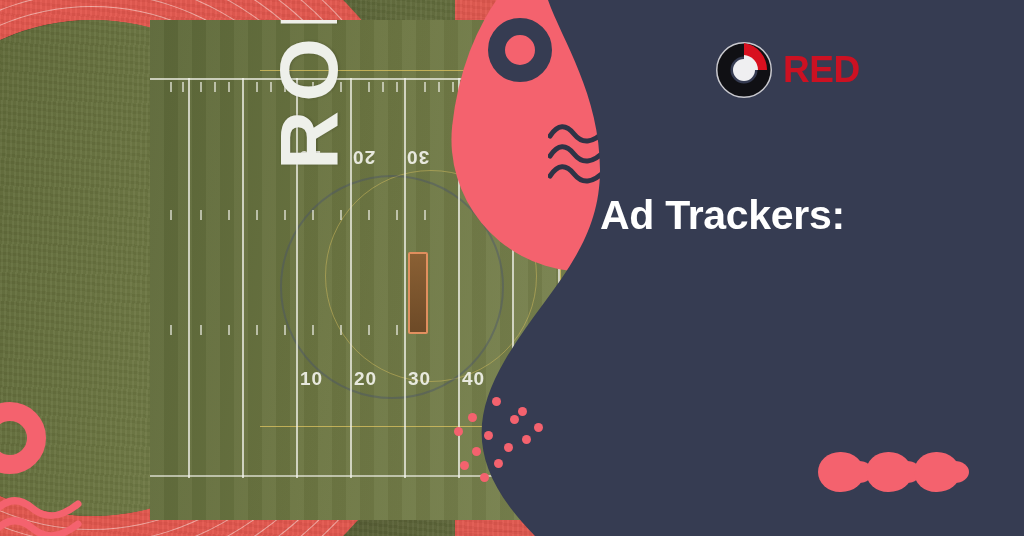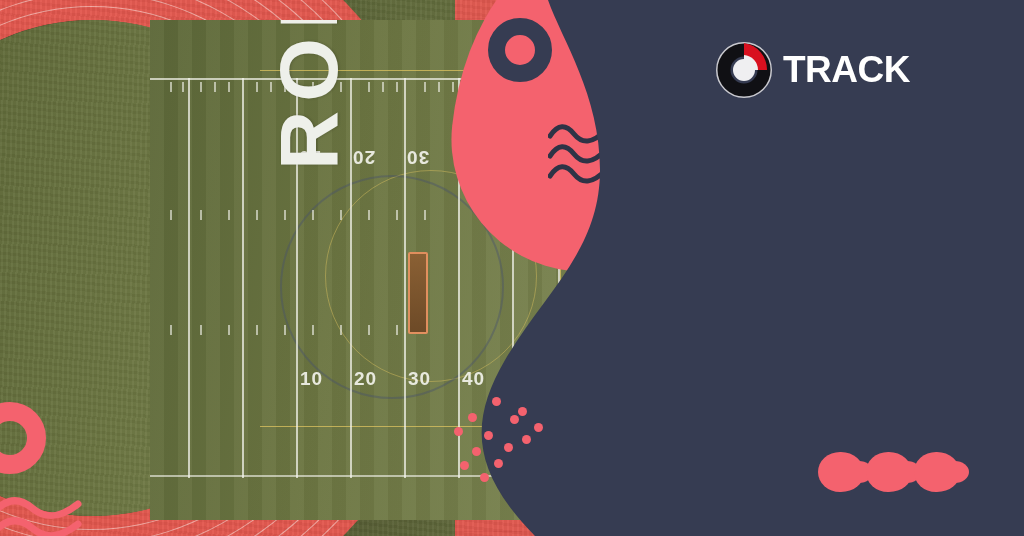--- a/index.html
+++ b/index.html
@@ -329,22 +329,23 @@
     <div class="logo-mark">
       <svg width="56" height="56" viewBox="0 0 56 56">
         <circle cx="28" cy="28" r="26" fill="none" stroke="#c9c9cf" stroke-width="4"></circle>
         <circle cx="28" cy="28" r="20" fill="none" stroke="#101014" stroke-width="13"></circle>
         <circle cx="28" cy="28" r="11" fill="#efeff1"></circle>
         <path d="M28 28 L28 1 A27 27 0 0 1 51 28 Z" fill="#d8101f"></path>
         <path d="M28 28 L28 13 A15 15 0 0 1 42 28 Z" fill="#efeff1"></path>
       </svg>
     </div>
     <div style="display:flex;align-items:baseline;">
-      <span style="color:#ffffff;font-size:37px;font-weight:700;letter-spacing:-.5px;">TRACK</span>
+      <span style="color:#cc1122;font-size:37px;font-weight:700;letter-spacing:-.5px;">RED</span>
     </div>
   </div>
 
+  <div class="headline">Ad Trackers:</div>
 
   <div class="pick" style="left:818px;top:452px;"></div>
   <div class="pick" style="left:866px;top:452px;"></div>
   <div class="pick" style="left:914px;top:452px;"></div>
 
 </div>
 
 </body></html>

